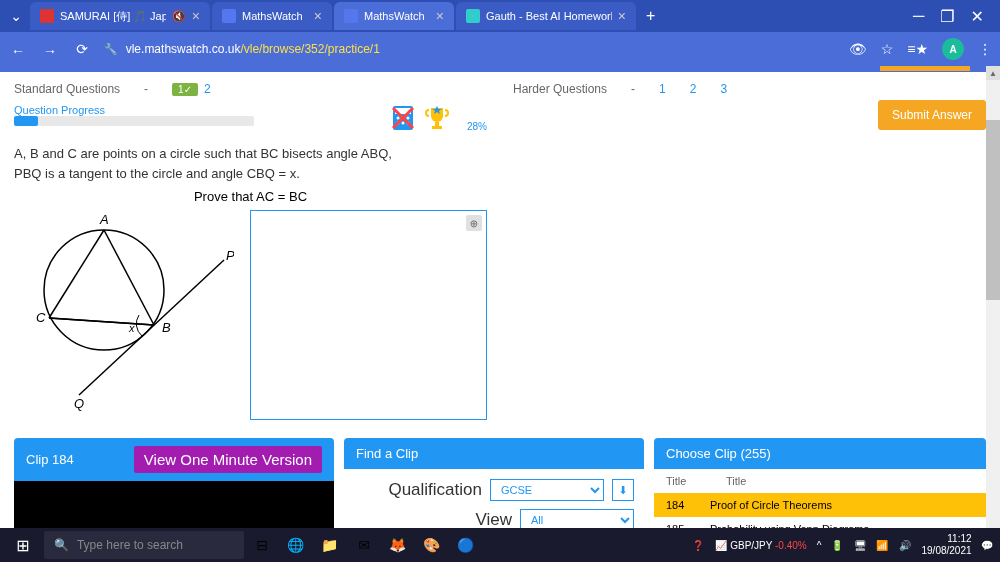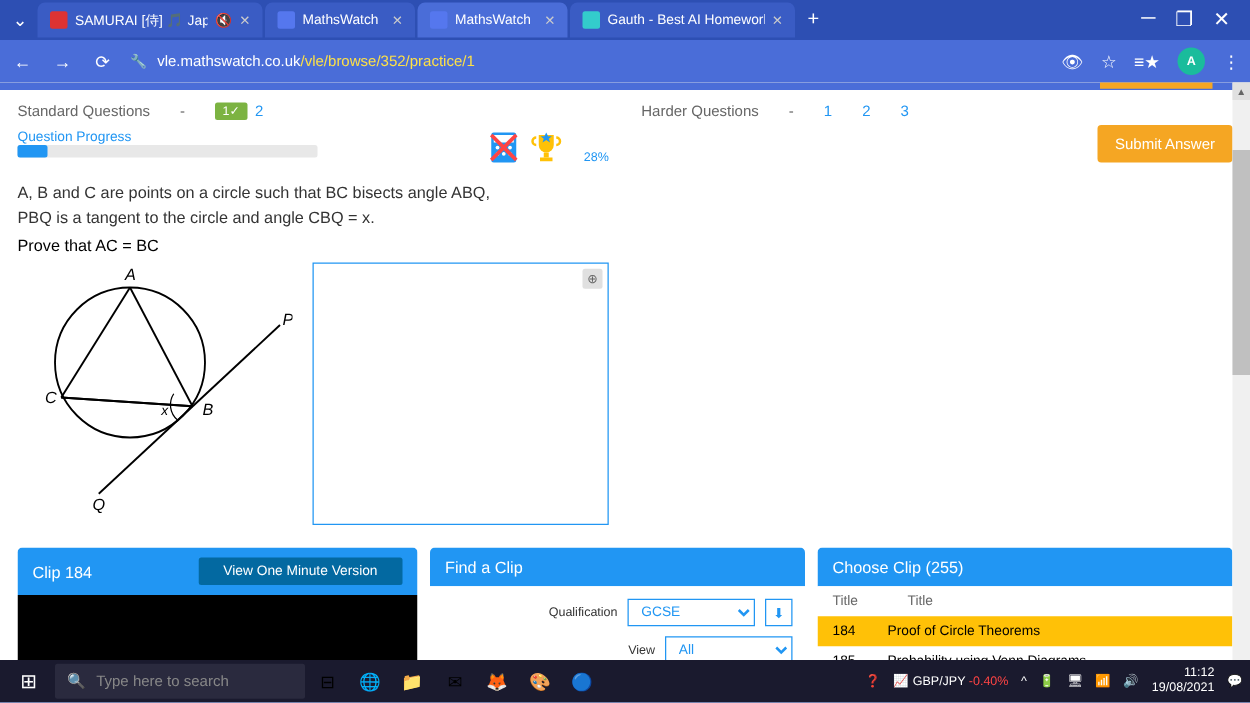--- a/index.html
+++ b/index.html
@@ -37,37 +37,37 @@
 .progress-row{display:flex;align-items:flex-start;justify-content:space-between;margin-bottom:4px}
 .progress-label{font-size:11px;color:#2196f3}
 .prog-icons{display:flex;gap:6px;align-items:flex-end}
 .calc-icon{width:28px;height:28px;position:relative}
 .trophy-icon{width:28px;height:28px}
 .progress-bar{height:10px;background:#e8e8e8;border-radius:2px;width:240px;margin-bottom:4px}
 .progress-fill{height:100%;background:#2196f3;width:10%;border-radius:2px}
 .percent{font-size:10px;color:#2196f3;text-align:right;width:30px}
 .submit-btn{background:#f5a623;color:#fff;border:none;padding:8px 14px;border-radius:3px;font-size:12px;float:right;margin-top:-4px}
 .question-text{font-size:13px;color:#333;margin:12px 0 6px;line-height:1.5}
-.prove{font-size:13px;margin-bottom:6px}
+.prove{text-align:center;font-size:13px;margin-bottom:6px}
 .q-body{display:flex;gap:16px}
 .diagram{width:220px;height:210px;position:relative}
 .diagram svg{width:100%;height:100%}
 .answer-box{flex:1;border:1px solid #2196f3;min-height:140px;position:relative;background:#fff}
 .expand-btn{position:absolute;top:4px;right:4px;width:16px;height:16px;background:#e0e0e0;border-radius:2px;display:flex;align-items:center;justify-content:center;font-size:10px;color:#666}
 .panels{display:flex;gap:10px;padding:0 14px;margin-top:8px}
 .panel{border-radius:4px;overflow:hidden}
 .panel-hdr{background:#2196f3;color:#fff;padding:8px 12px;font-size:13px;display:flex;justify-content:space-between;align-items:center}
-.view-btn{background:#0369a1;color:#fff;border:none;padding:5px 20px;font-size:11px;border-radius:2px}
+.view-btn{background:#a21caf;color:#fff;border:none;padding:5px 10px;font-size:15px;border-radius:2px}
 .panel1{width:320px}
 .panel1-body{background:#000;height:70px}
 .panel2{width:300px}
 .panel2-body{background:#fff;padding:10px;font-size:12px}
 .filter-row{display:flex;align-items:center;gap:8px;margin-bottom:8px;justify-content:flex-end}
-.filter-label{color:#333;font-size:10px}
-.filter-select{border:1px solid #2196f3;padding:3px 6px;font-size:11px;color:#2196f3;width:102px;background:#fff}
+.filter-label{color:#333;font-size:17px}
+.filter-select{border:1px solid #2196f3;padding:3px 6px;font-size:11px;color:#2196f3;width:114px;background:#fff}
 .dl-btn{border:1px solid #2196f3;width:22px;height:22px;color:#2196f3;display:flex;align-items:center;justify-content:center;font-size:11px}
 .panel3{flex:1}
 .panel3-body{background:#fff;font-size:11px}
 .clip-hdr{display:flex;padding:6px 12px;color:#666;gap:30px}
 .clip-row{display:flex;padding:6px 12px;gap:14px}
 .clip-row.sel{background:#ffc107}
 .clip-num{width:30px}
 .taskbar{position:absolute;bottom:0;left:0;right:0;height:34px;background:#1a1a2e;display:flex;align-items:center;padding:0 6px;gap:4px}
 .start-btn{width:34px;height:30px;display:flex;align-items:center;justify-content:center;color:#fff;font-size:16px}
 .search-box{background:#2a2a3e;height:28px;width:200px;display:flex;align-items:center;padding:0 10px;gap:8px;color:#888;font-size:12px;border-radius:2px}

